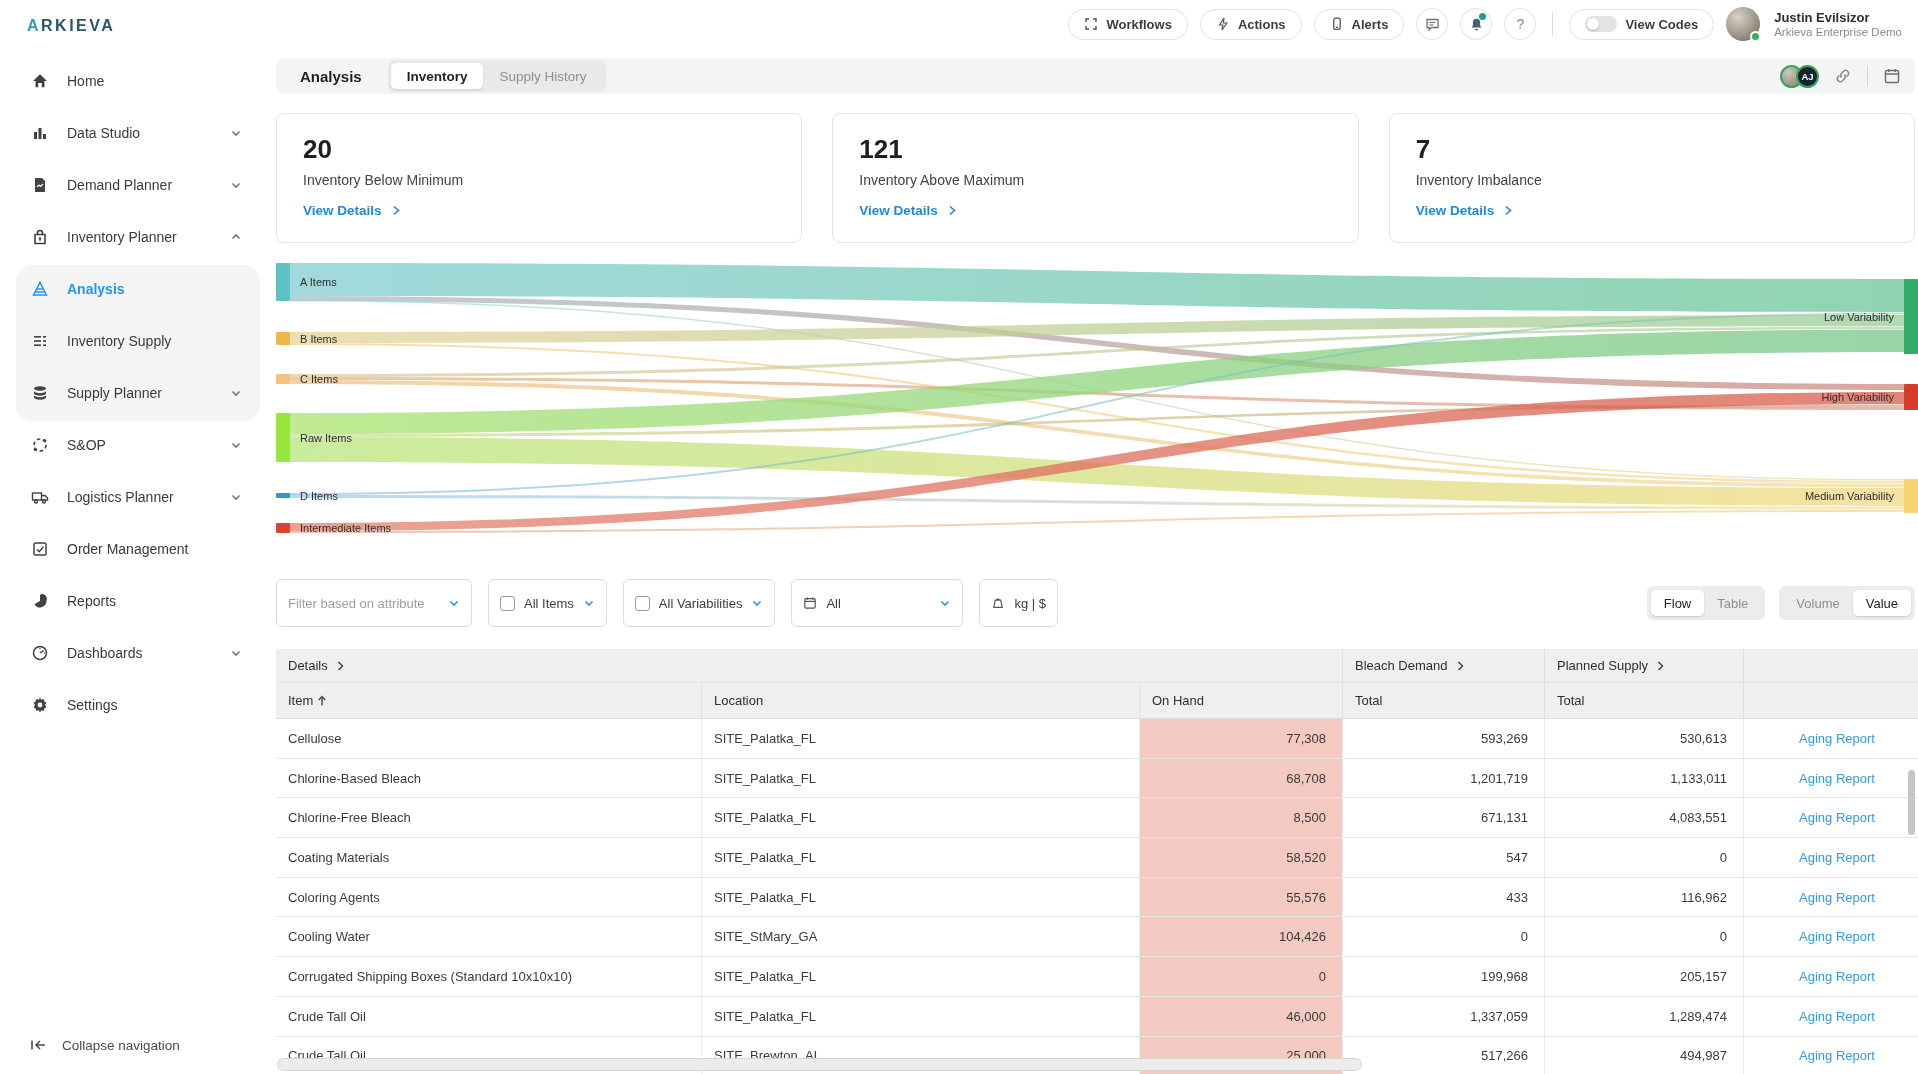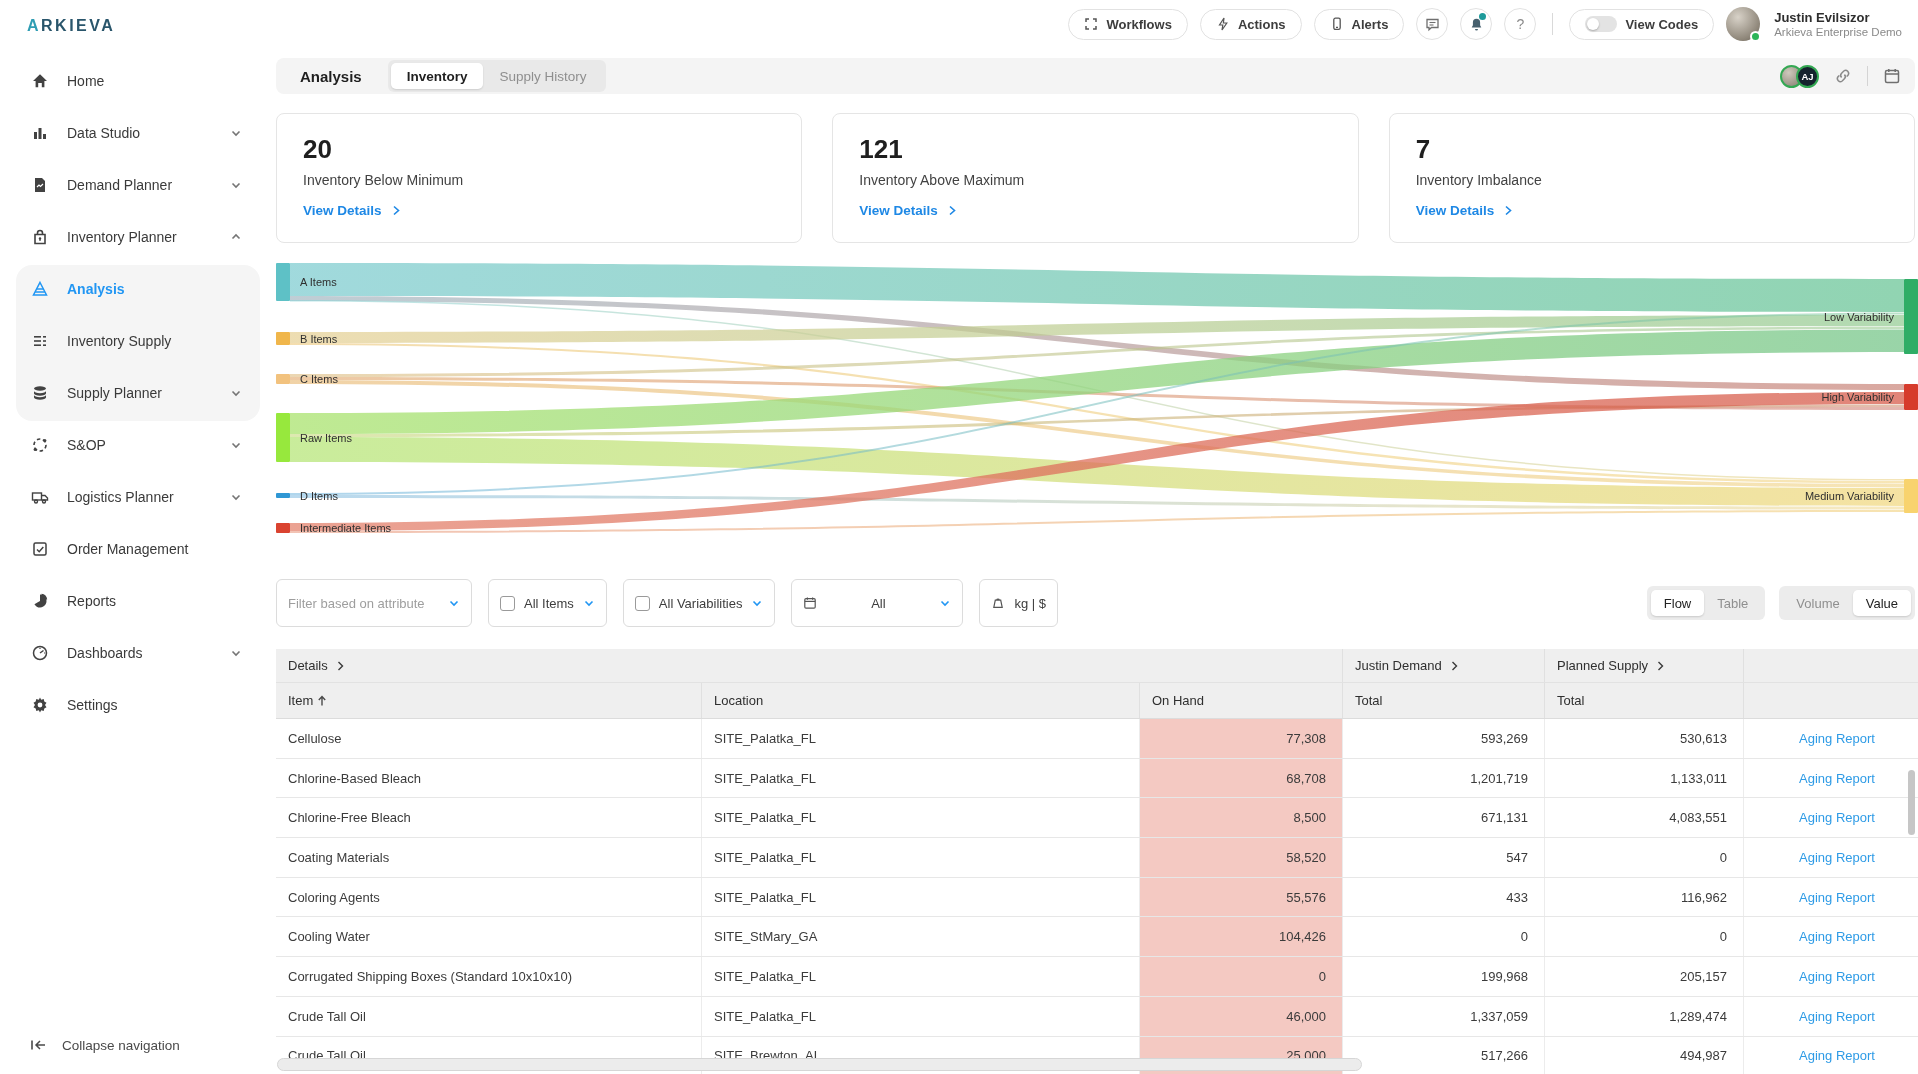--- a/index.html
+++ b/index.html
@@ -550,21 +550,21 @@
             <path d="M2.5 4.5 L6 8 L9.5 4.5" fill="none" stroke="#2196f3" stroke-width="1.6"></path>
           </svg>
       </div>
       <div class="filter-pill">
         <span class="cbx"></span>
         <span>All Variabilities</span>
         <svg class="icon" width="12" height="12" viewBox="0 0 12 12">
             <path d="M2.5 4.5 L6 8 L9.5 4.5" fill="none" stroke="#2196f3" stroke-width="1.6"></path>
           </svg>
       </div>
-      <div class="filter-pill" style="width:172px;text-align:center;">
+      <div class="filter-pill" style="width:172px;">
         <svg class="icon" width="14" height="14" viewBox="0 0 14 14">
             <rect x="1.8" y="2.6" width="10.4" height="9.6" rx="1.2" fill="none" stroke="#555" stroke-width="1.2"></rect>
             <line x1="1.8" y1="5.4" x2="12.2" y2="5.4" stroke="#555" stroke-width="1.2"></line>
             <line x1="4.4" y1="1.4" x2="4.4" y2="3.8" stroke="#555" stroke-width="1.2"></line>
             <line x1="9.6" y1="1.4" x2="9.6" y2="3.8" stroke="#555" stroke-width="1.2"></line>
           </svg>
         <span style="flex:1;">All</span>
         <svg class="icon" width="12" height="12" viewBox="0 0 12 12">
             <path d="M2.5 4.5 L6 8 L9.5 4.5" fill="none" stroke="#2196f3" stroke-width="1.6"></path>
           </svg>
@@ -589,21 +589,21 @@
 
     <div class="tbl">
       <div class="tgroup">
         <div>
           <span>Details</span>
           <svg class="icon" width="7" height="10" viewBox="0 0 7 10">
               <path d="M1.5 1 L5.5 5 L1.5 9" fill="none" stroke="#3a3a3a" stroke-width="1.4"></path>
             </svg>
         </div>
         <div>
-          <span>Justin Demand</span>
+          <span>Bleach Demand</span>
           <svg class="icon" width="7" height="10" viewBox="0 0 7 10">
               <path d="M1.5 1 L5.5 5 L1.5 9" fill="none" stroke="#3a3a3a" stroke-width="1.4"></path>
             </svg>
         </div>
         <div>
           <span>Planned Supply</span>
           <svg class="icon" width="7" height="10" viewBox="0 0 7 10">
               <path d="M1.5 1 L5.5 5 L1.5 9" fill="none" stroke="#3a3a3a" stroke-width="1.4"></path>
             </svg>
         </div>

